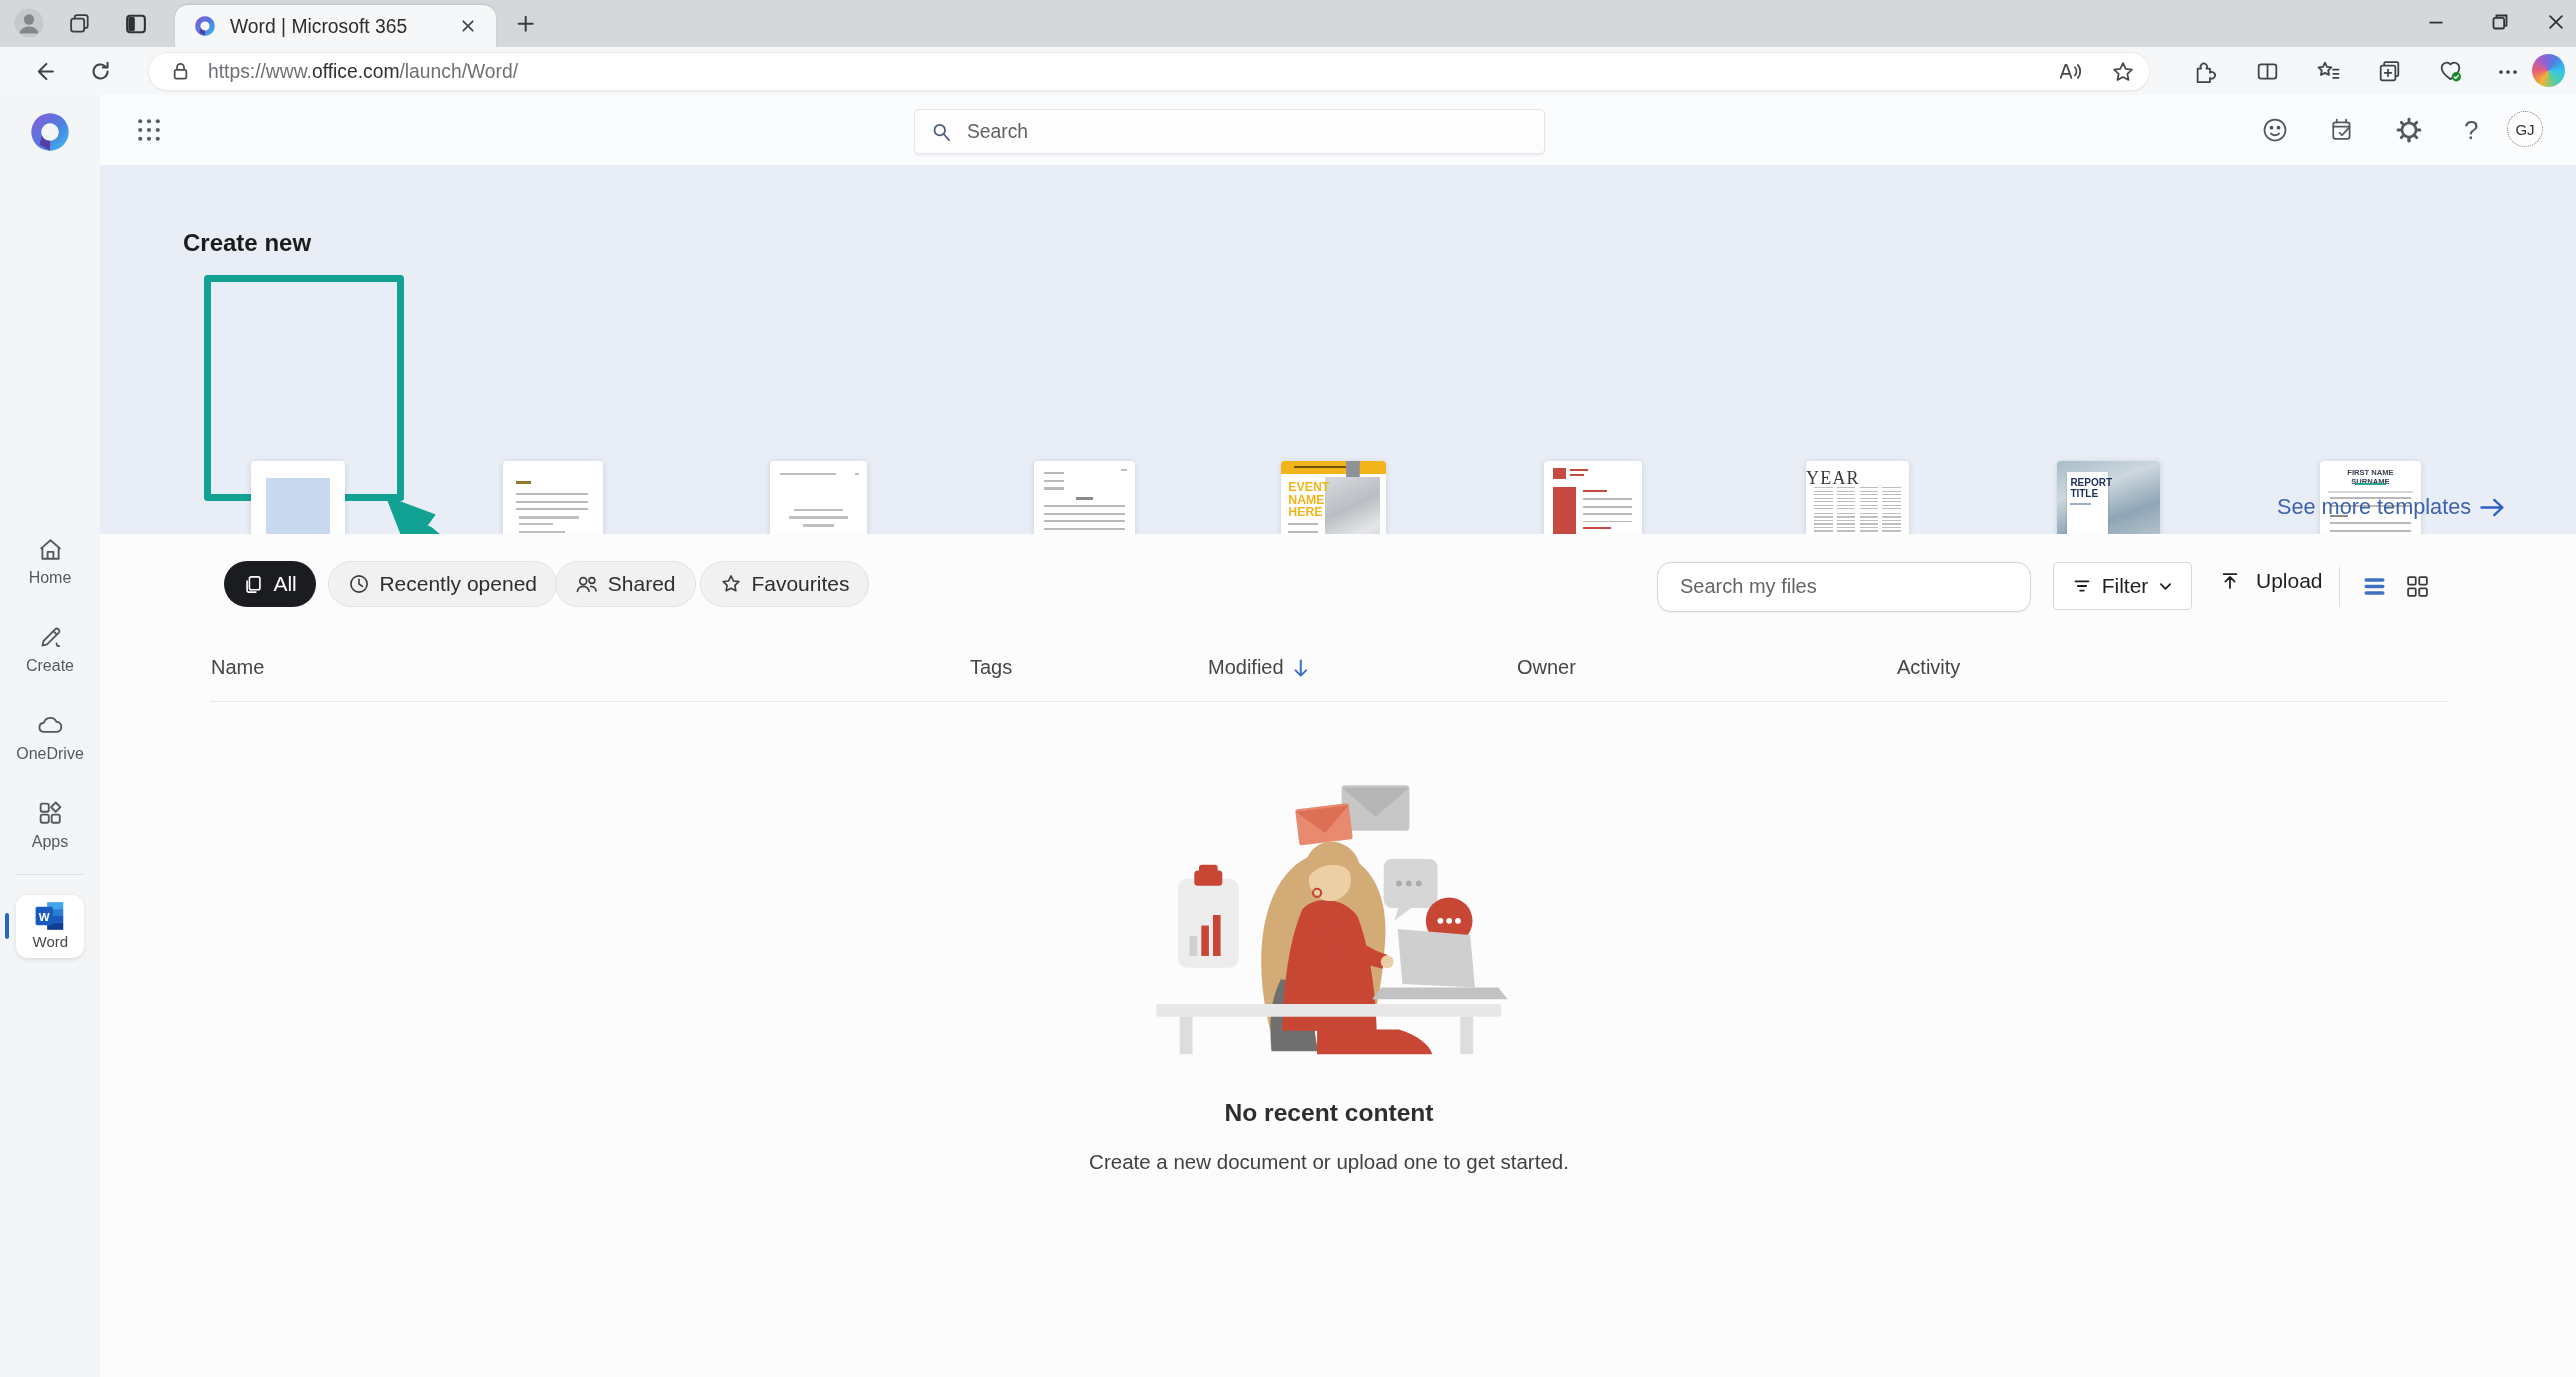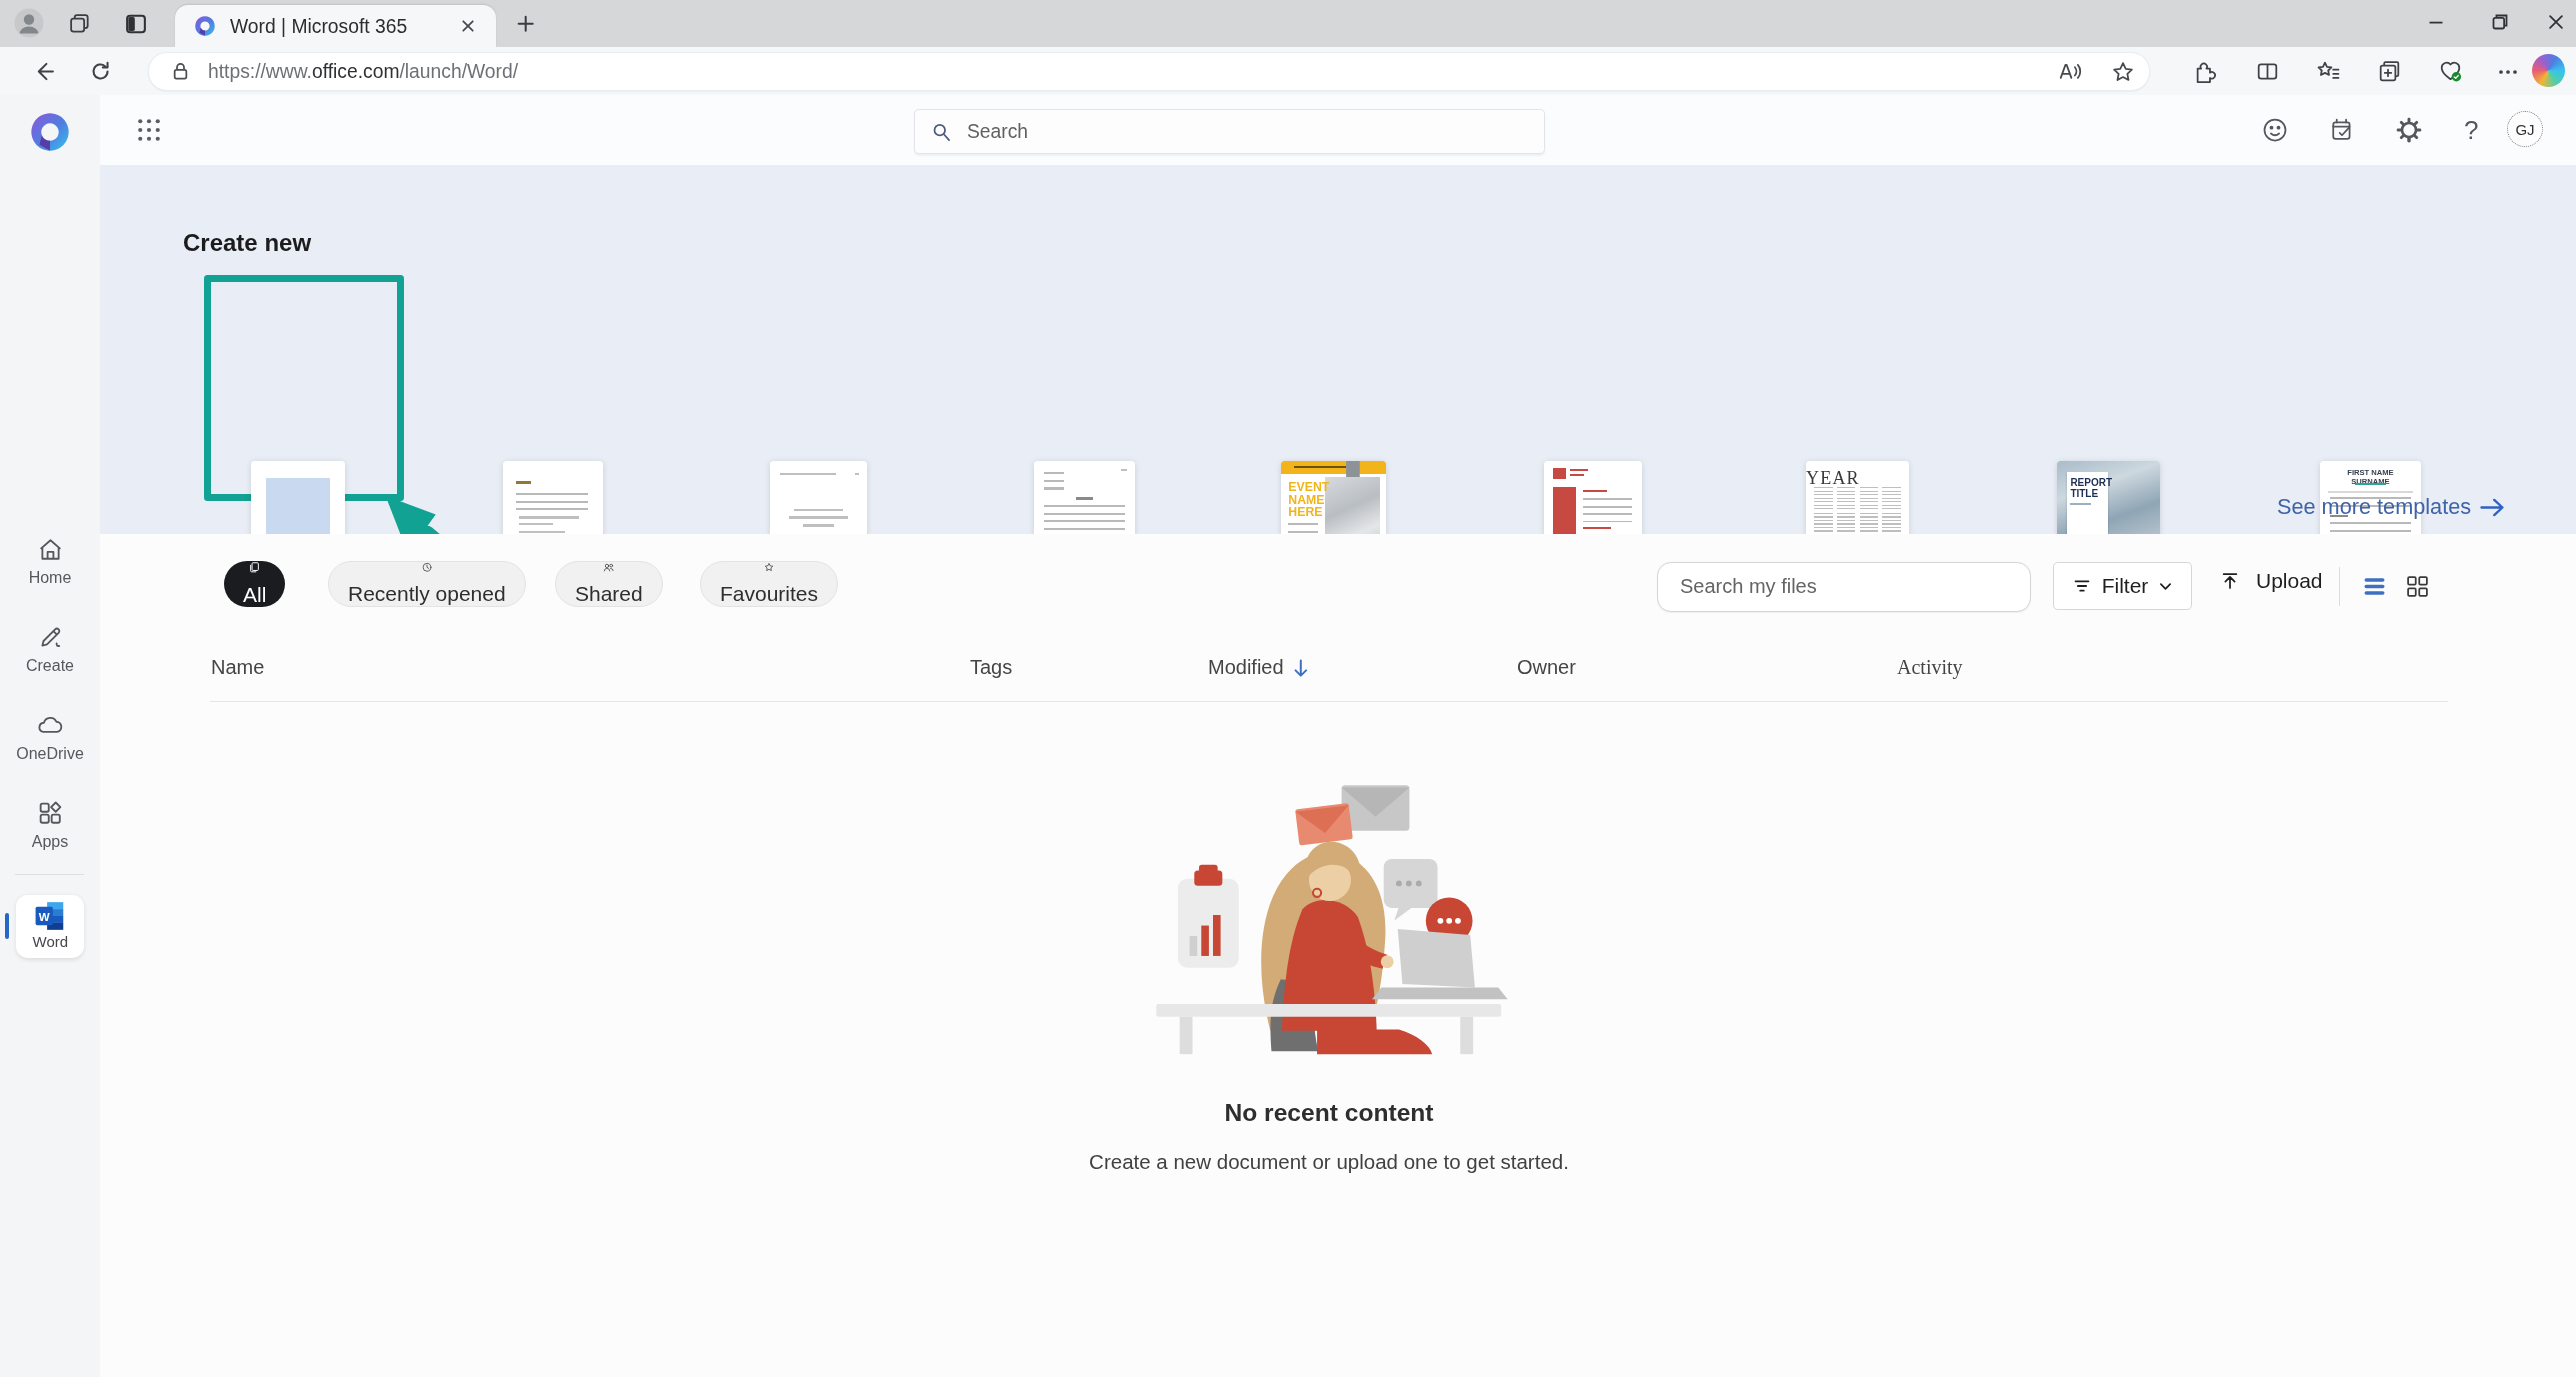--- a/index.html
+++ b/index.html
@@ -57,21 +57,21 @@
   .seemore{left:2177px;top:329px;display:flex;align-items:center;gap:8.2px;cursor:pointer;}
   .seemore span{font-size:21.7px;color:#3e63a8;}
 
   
   .cal-grid{position:absolute;left:8%;top:20%;width:84%;height:56%;display:grid;
             grid-template-columns:repeat(4,1fr);grid-template-rows:repeat(3,1fr);gap:4.1px;}
   .cal-grid i{background:repeating-linear-gradient(#b3b3b3 0 1.2px,transparent 1.2px 3.5px);opacity:.85;}
 
   
   .pill{position:absolute;top:561px;height:46px;border-radius:23px;display:inline-flex;
-        align-items:center;gap:9.4px;padding:0 19px;font-size:21px;cursor:pointer;box-sizing:border-box;flex-direction:column;}
+        align-items:center;gap:9.4px;padding:0 19px;font-size:21px;cursor:pointer;box-sizing:border-box;}
   .pill-dark{background:#1a1c1f;color:#fff;}
   .pill-light{background:#f1f1f1;border:0.6px solid #e3e3e3;color:#2e2e2e;}
   .fsearch{left:1657px;top:562px;width:372px;height:48px;background:#fff;border:0.6px solid #d6d6d6;
            border-radius:14px;box-shadow:0 0.6px 1.2px rgba(0,0,0,.06);}
   .fsearch input{position:absolute;left:20px;top:4.7px;width:328px;height:36px;border:none;outline:none;
            background:transparent;font-size:20px;color:#3a3a3a;font-family:"Liberation Sans",sans-serif;}
   .fsearch input::placeholder{color:#646464;}
   .filterbtn{left:2053px;top:562px;width:139px;height:48px;background:#fff;border:0.6px solid #d6d6d6;
              border-radius:4.7px;display:flex;align-items:center;justify-content:center;gap:9.4px;
              font-size:21px;color:#1f1f1f;cursor:pointer;box-sizing:border-box;}
@@ -568,21 +568,21 @@
 
   <div class="abs th" style="left:211px;">Name</div>
   <div class="abs th" style="left:970px;">Tags</div>
   <div class="abs th" style="left:1208px;display:flex;align-items:center;gap:8.2px;">
     <span>Modified</span>
     <svg width="17.6" height="20" viewBox="0 0 30 34" fill="none" stroke="#3f6fc1" stroke-width="3.4" stroke-linecap="round" stroke-linejoin="round">
         <path d="M15 4v26M6 21l9 9 9-9"></path>
       </svg>
   </div>
   <div class="abs th" style="left:1517px;">Owner</div>
-  <div class="abs th" style="left:1897px;font-family:Liberation Serif, serif;">Activity</div>
+  <div class="abs th" style="left:1897px;">Activity</div>
   <div class="abs thline"></div>
 
   <svg class="abs" style="left:1124px;top:756px;" width="413" height="304" viewBox="0 0 706 520">
     <rect x="372" y="50" width="116" height="78" rx="6" fill="#c7c7c7"></rect>
     <path d="M372 54 L430 104 L488 54 Z" fill="#b6b6b6"></path>
     <g transform="rotate(-7 340 118)">
       <rect x="296" y="86" width="92" height="62" rx="4" fill="#e88a70"></rect>
       <path d="M296 90 L342 132 L388 90 Z" fill="#dd6f55"></path>
     </g>
     <rect x="92" y="210" width="104" height="152" rx="16" fill="#ececec"></rect>

